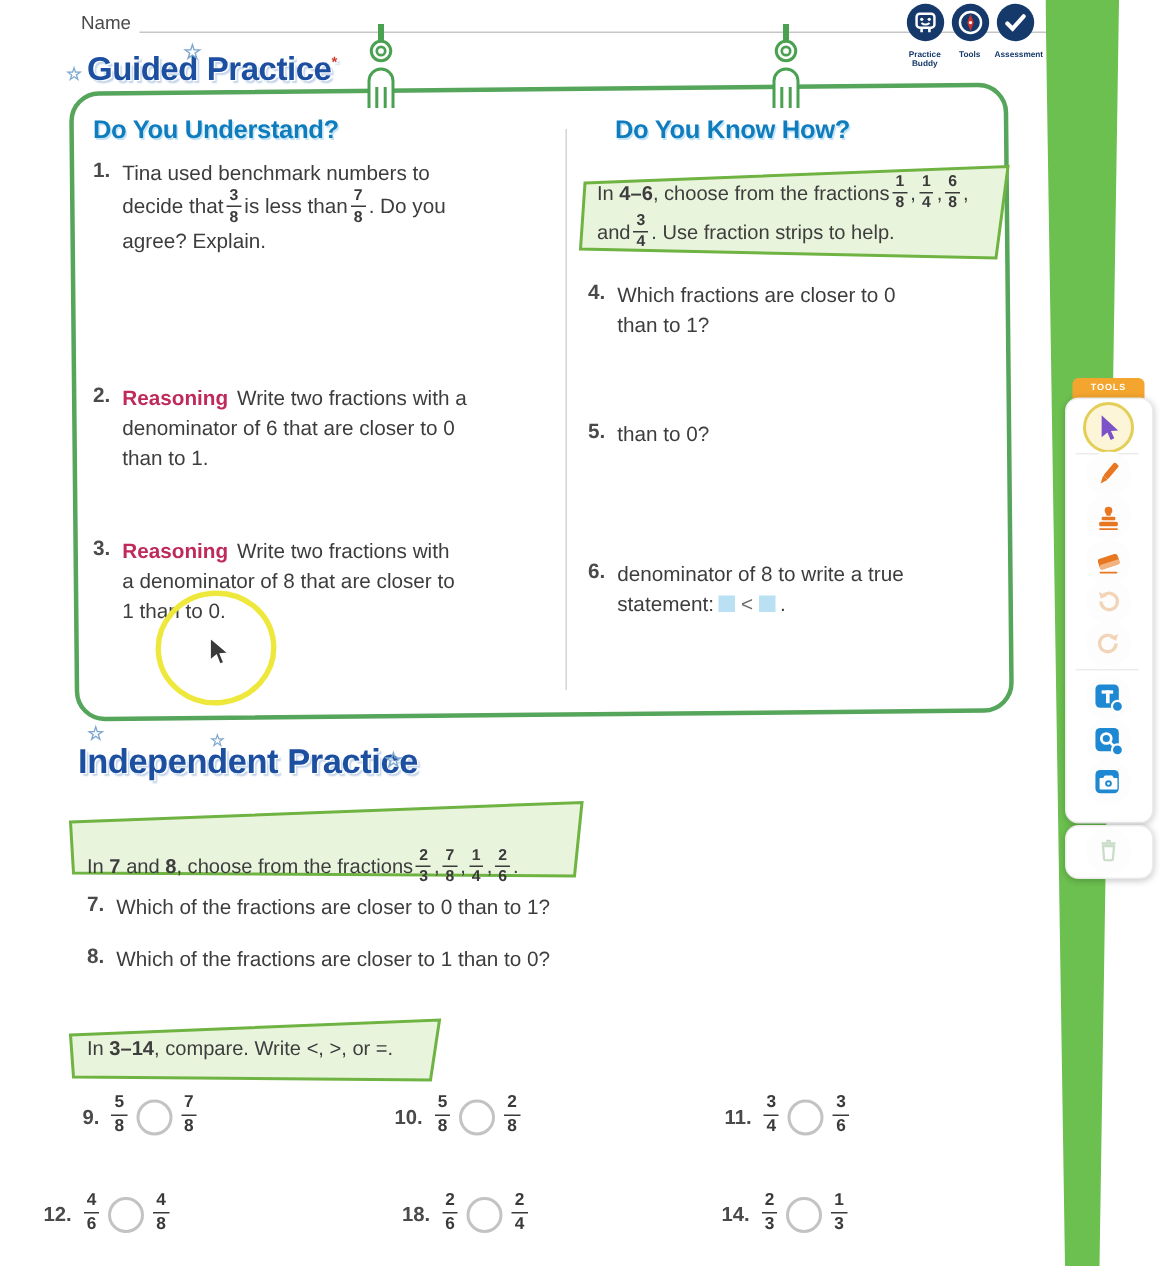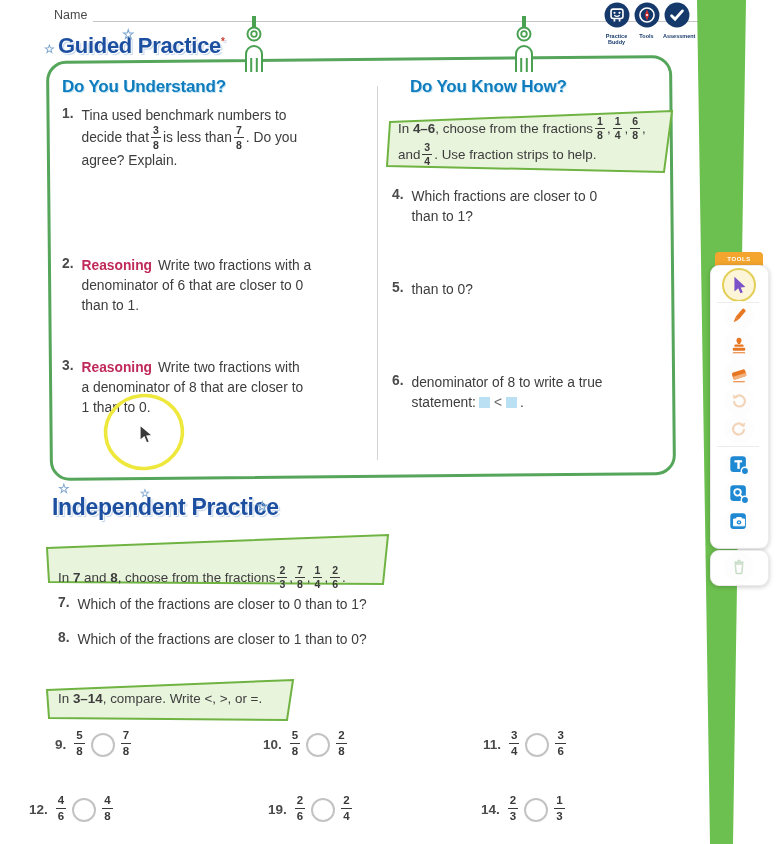--- a/index.html
+++ b/index.html
@@ -302,21 +302,21 @@
       <span class="fn">4</span>
       <span class="fd">6</span>
     </span>
   <span class="cmp-circle"></span>
   <span class="frac">
       <span class="fn">4</span>
       <span class="fd">8</span>
     </span>
 </div>
 <div class="abs prob" style="left:268px;top:796px;">
-  <span class="qnum">19.</span>
+  <span class="qnum">18.</span>
   <span class="frac">
       <span class="fn">2</span>
       <span class="fd">6</span>
     </span>
   <span class="cmp-circle"></span>
   <span class="frac">
       <span class="fn">2</span>
       <span class="fd">4</span>
     </span>
 </div>

